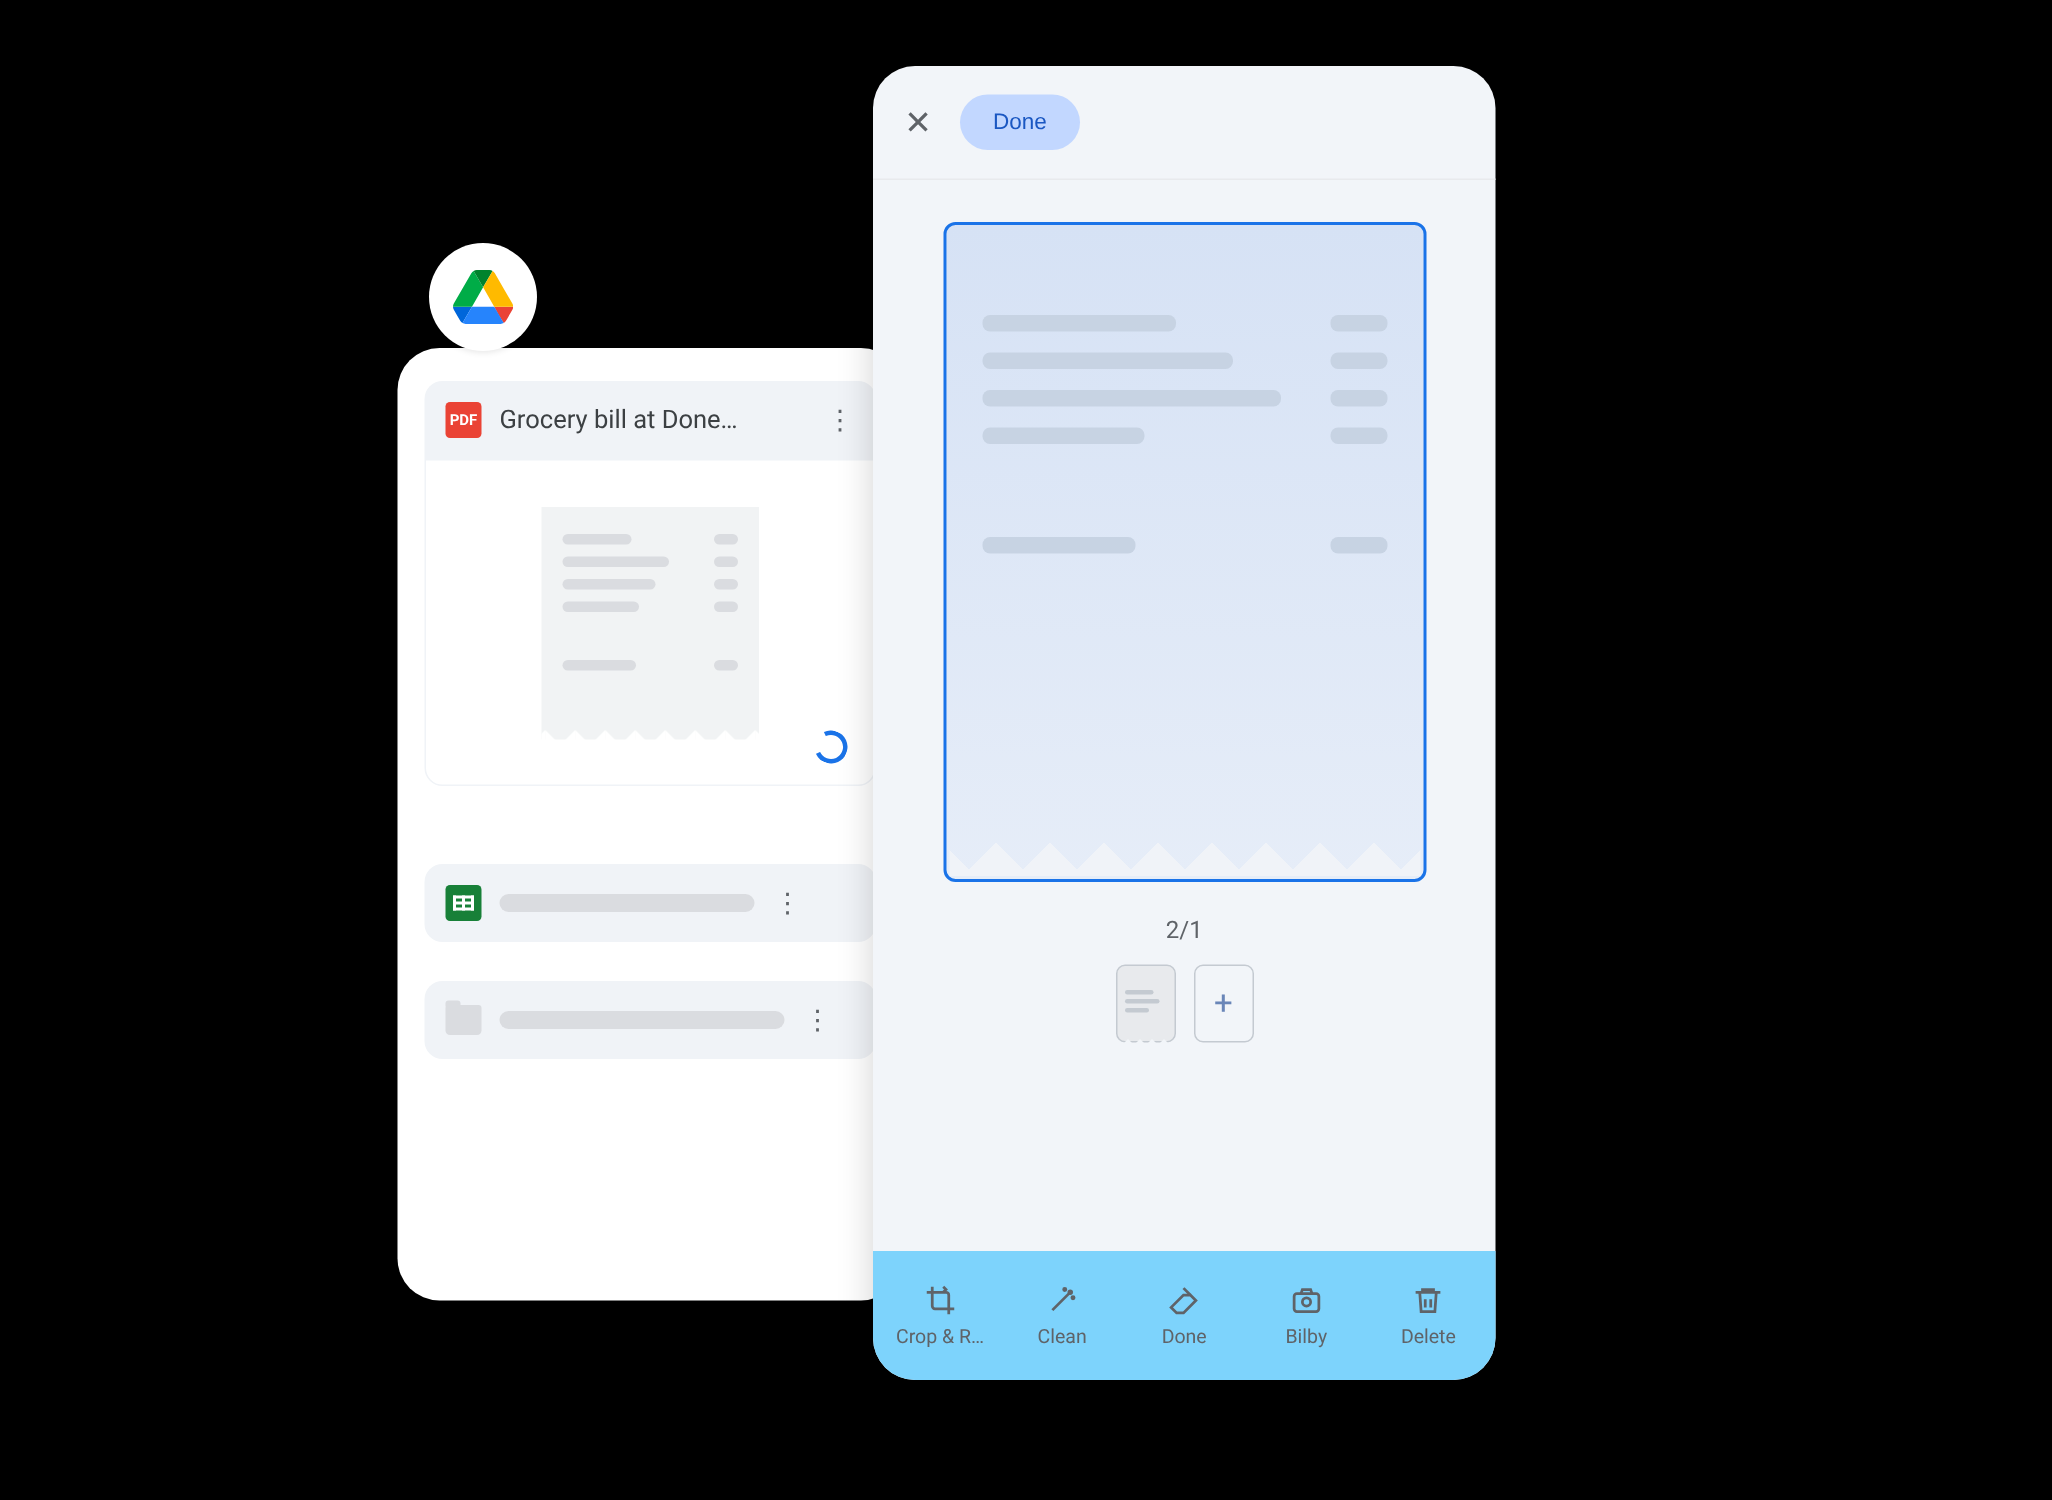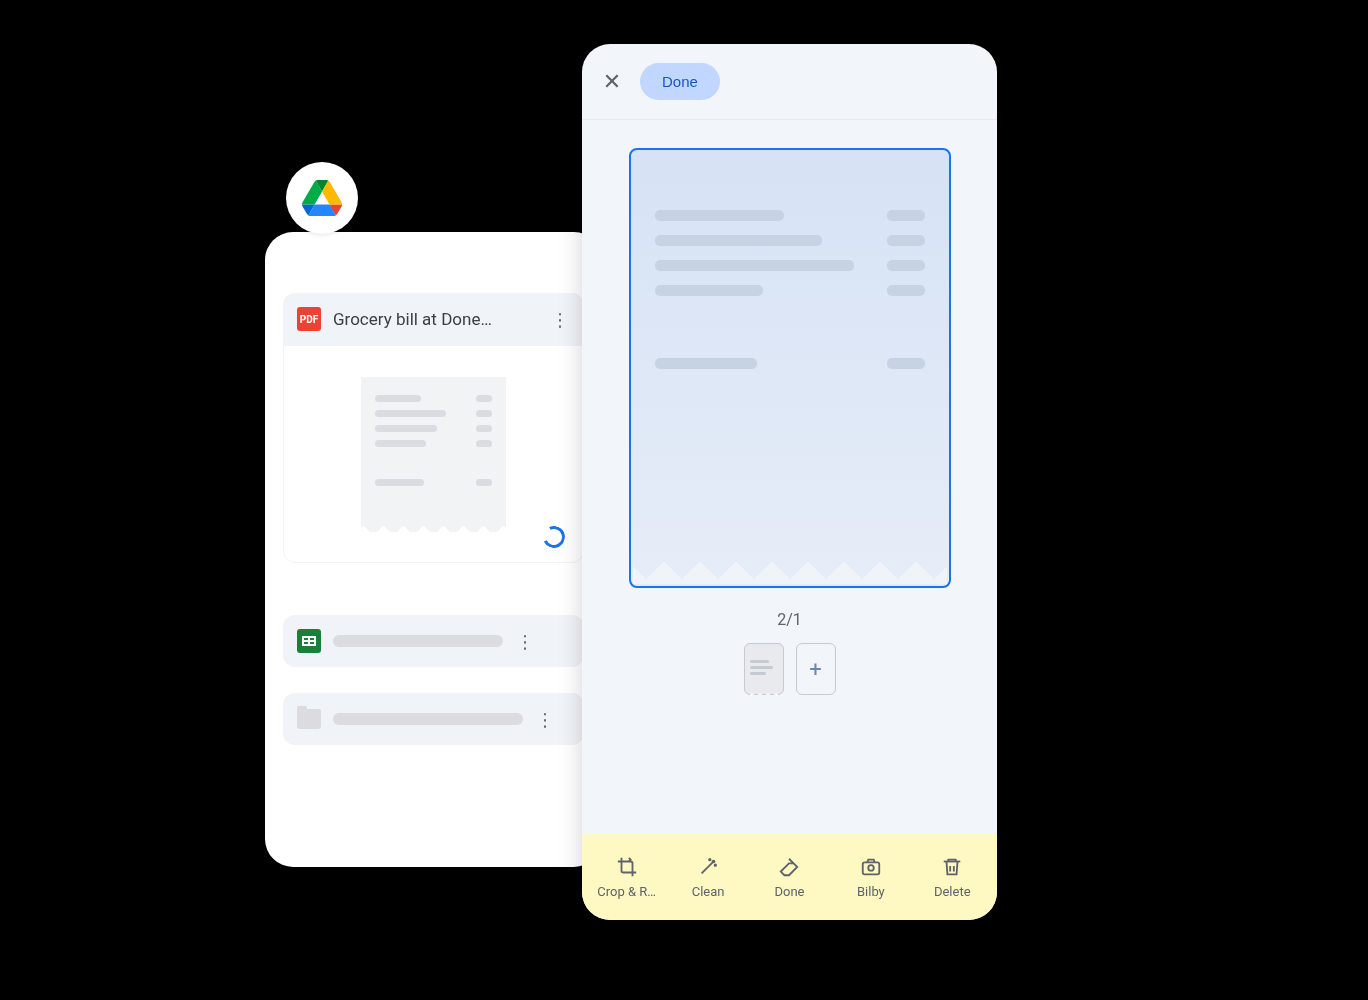--- a/index.html
+++ b/index.html
@@ -143,21 +143,21 @@
       width: 40px; height: 52px; border-radius: 6px; border: 1px solid #c4cad1;
       display: flex; align-items: center; justify-content: center;
     }
     .pthumb { background: #e8eaed; position: relative; padding: 6px 5px; }
     .pthumb .zz { position: absolute; left: 0; right: 0; bottom: -3px; height: 6px;
       background: linear-gradient(-45deg, #f2f5f9 3px, transparent 0), linear-gradient(45deg, #f2f5f9 3px, transparent 0);
       background-size: 8px 8px; background-repeat: repeat-x; background-position: bottom; }
     .pthumb-add { color: #6a86b8; font-size: 22px; cursor: pointer; background: #f2f5f9; }
 
     .preview-toolbar {
-      height: 86px; background: #fef9c3; border-radius: 0 0 28px 28px;
+      height: 86px; background: #7dd3fc; border-radius: 0 0 28px 28px;
       display: flex; align-items: center; justify-content: space-around; padding: 0 4px;
     }
     .tool-btn { display: flex; flex-direction: column; align-items: center; gap: 6px; cursor: pointer; width: 74px; color: #5f6368; }
     .tool-btn .ticon { width: 22px; height: 22px; display: flex; align-items: center; justify-content: center; }
     .tool-btn .tlabel { font-size: 13px; white-space: nowrap; overflow: hidden; text-overflow: ellipsis; max-width: 70px; }
   </style>
 </head>
 <body>
 
 <div class="drive-logo-circle">
@@ -166,21 +166,21 @@
     <path d="M43.65 25L29.9 1.2c-1.35.8-2.5 1.9-3.3 3.3l-25.4 44A9.06 9.06 0 000 53h27.5z" fill="#00ac47"></path>
     <path d="M73.55 76.8c1.35-.8 2.5-1.9 3.3-3.3l1.6-2.75 7.65-13.25c.8-1.4 1.2-2.95 1.2-4.5h-27.5l5.85 11.5z" fill="#ea4335"></path>
     <path d="M43.65 25L57.4 1.2C56.05.4 54.5 0 52.95 0h-18.6c-1.55 0-3.1.45-4.45 1.2z" fill="#00832d"></path>
     <path d="M59.8 53H27.5L13.75 76.8c1.35.8 2.9 1.2 4.45 1.2h50.9c1.55 0 3.1-.45 4.45-1.2z" fill="#2684fc"></path>
     <path d="M73.4 26.5l-12.7-22c-.8-1.4-1.95-2.5-3.3-3.3L43.65 25l16.15 28h27.45c0-1.55-.4-3.1-1.2-4.5z" fill="#ffba00"></path>
   </svg>
 </div>
 
 <div class="drive-panel">
 
-  <div class="file-row" style="border-radius:12px 12px 0 0; margin-bottom:0;margin-top:39px;">
+  <div class="file-row" style="border-radius:12px 12px 0 0; margin-bottom:0;">
     <div class="file-icon">
       <div class="pdf-badge">PDF</div>
     </div>
     <div class="file-title">Grocery bill at Done…</div>
     <div class="kebab">⋮</div>
   </div>
 
   <div class="thumb-card">
     <div class="receipt-thumb">
       <div style="display:flex; gap:18px; align-items:flex-start;">

